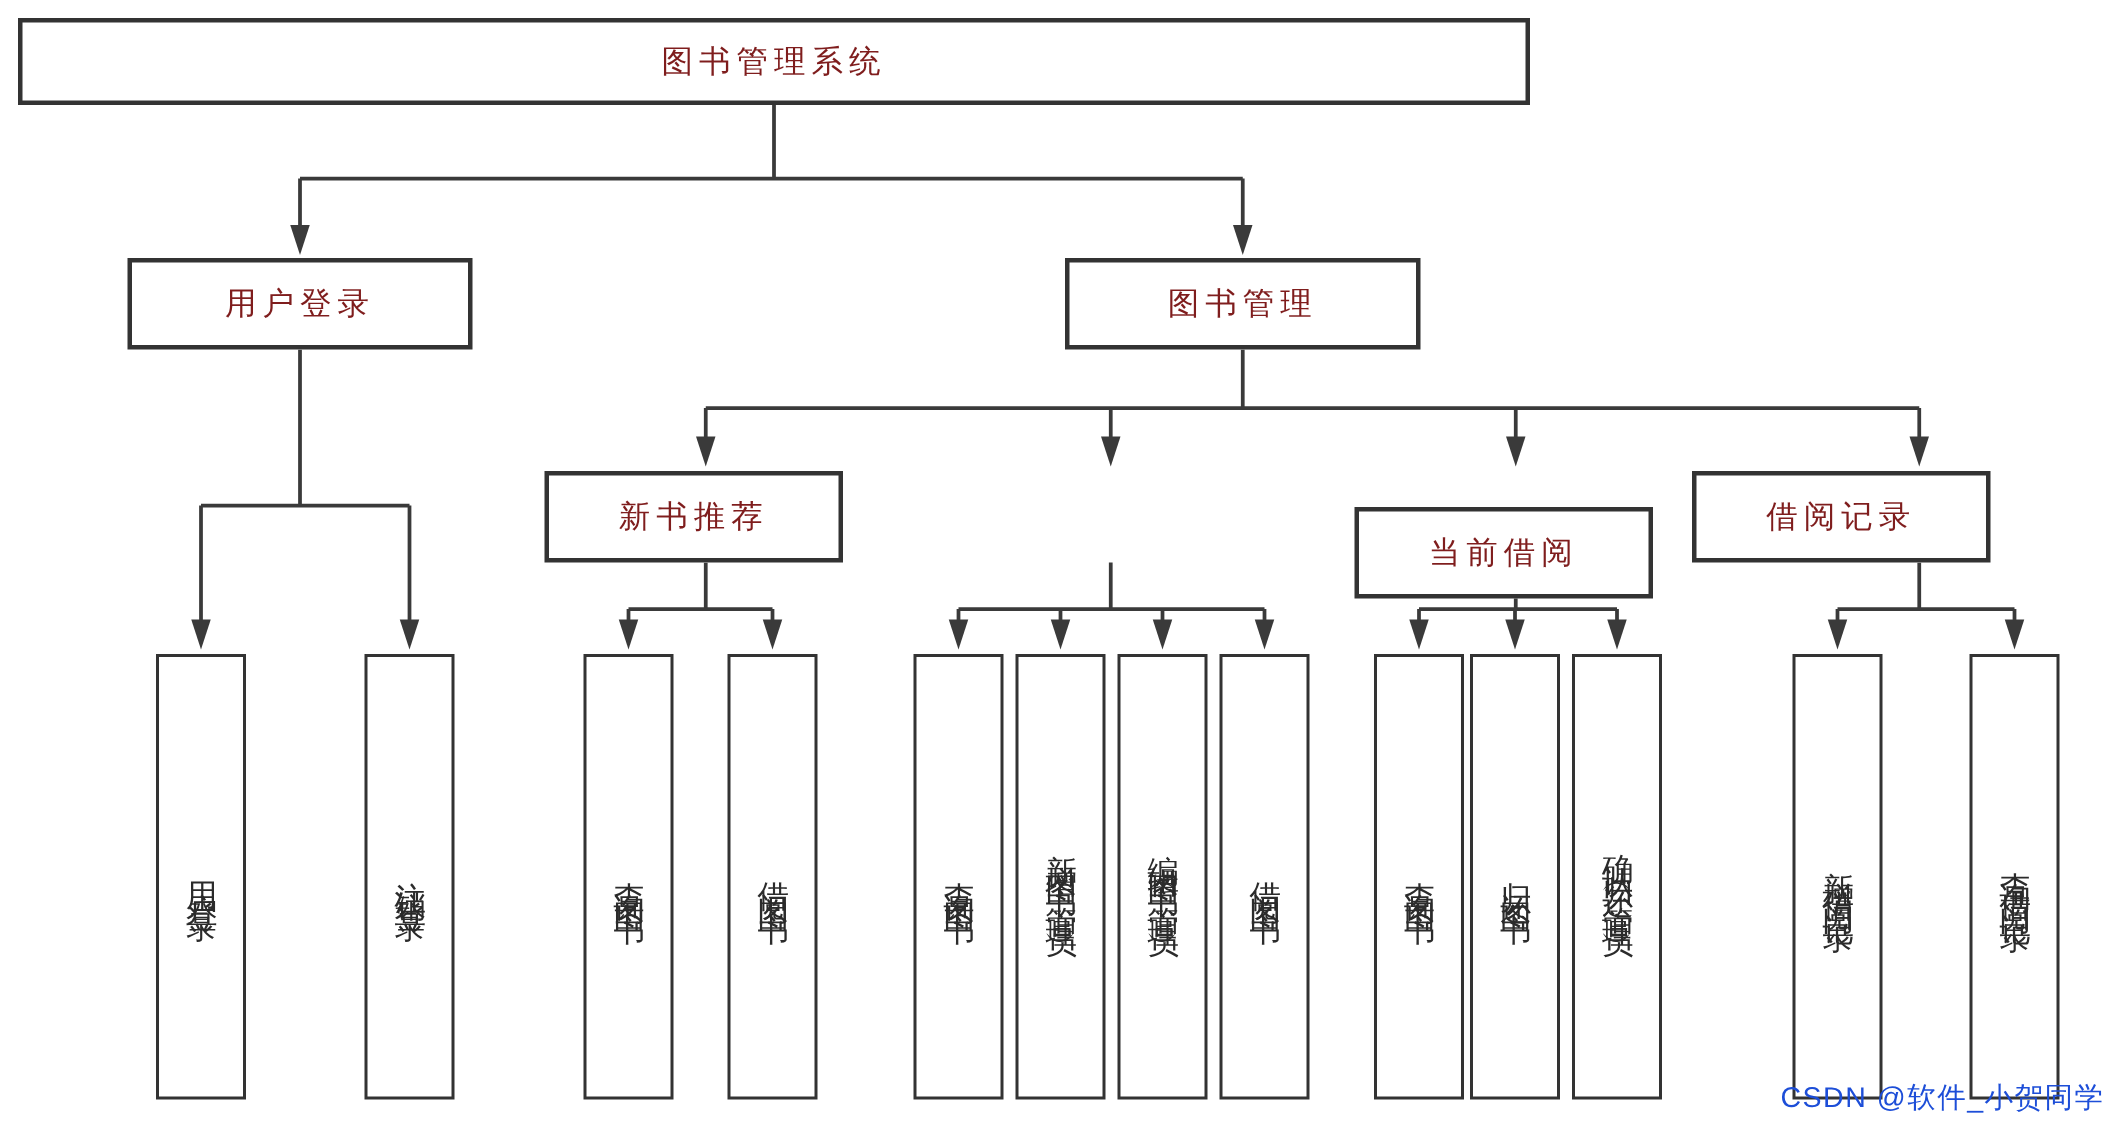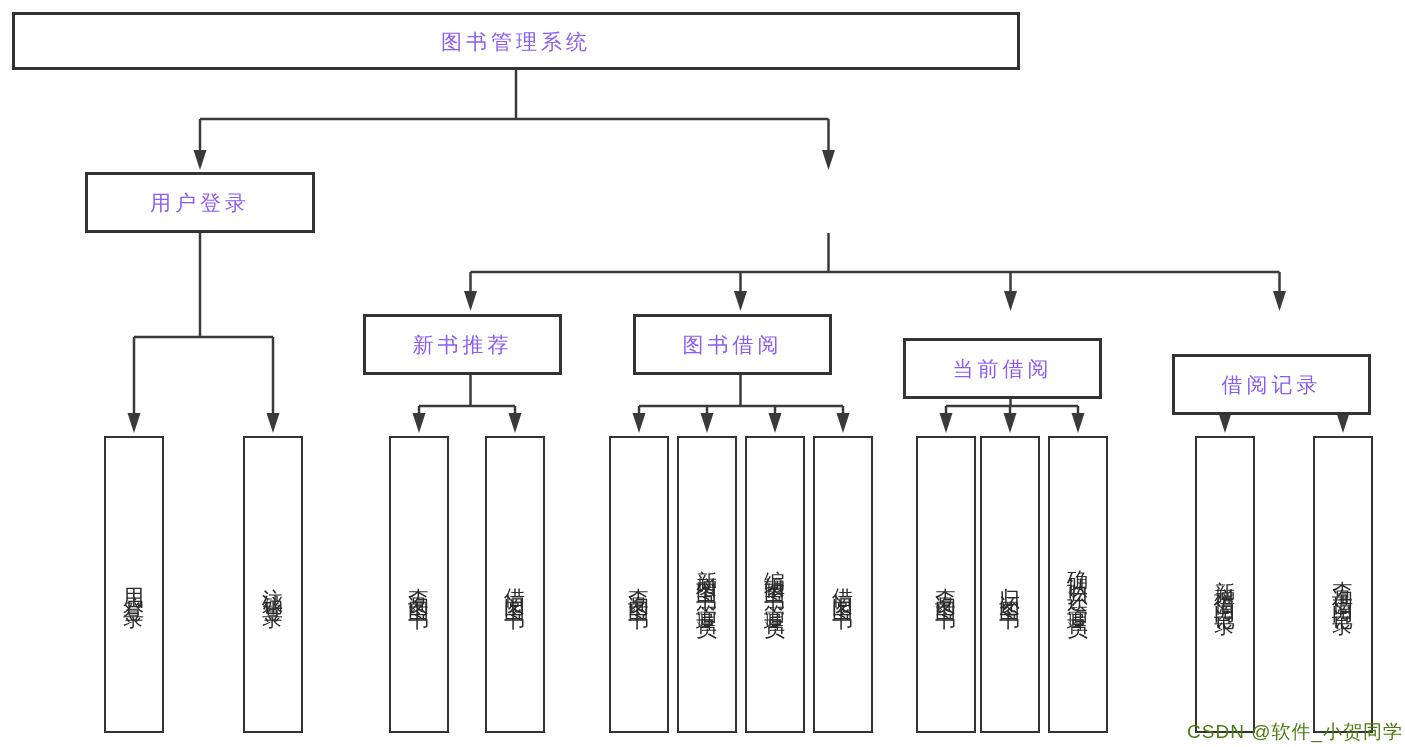--- a/index.html
+++ b/index.html
@@ -25,21 +25,21 @@
     position: absolute;
     box-sizing: border-box;
     background: #ffffff;
     border: 3px solid #333333;
     display: flex;
     align-items: center;
     justify-content: center;
     z-index: 2;
   }
   .node span {
-    color: #8b5cf6;
+    color: #7f1d1d;
     font-size: 21px;
     letter-spacing: 4px;
     line-height: 1;
     white-space: nowrap;
   }
   .root-box    { left: 12px;  top: 12px;  width: 1008px; height: 58px; }
   .branch-box  { top: 172px; height: 61px; }
   .group-box   { top: 314px; height: 61px; width: 199px; }
   .leaf {
     position: absolute;
@@ -62,21 +62,21 @@
     letter-spacing: 7px;
     line-height: 1;
   }
   .watermark {
     position: absolute;
     right: 2px;
     bottom: 2px;
     z-index: 5;
     font-size: 19px;
     letter-spacing: 1px;
-    color: #4d7c0f;
+    color: #1d4ed8;
     white-space: nowrap;
   }
 </style>
 </head>
 <body>
 
 <div class="canvas">
 
   <svg class="connectors" width="1405" height="747" viewBox="0 0 1405 747">
     <g stroke="#3a3a3a" stroke-width="2.5" fill="none">
@@ -121,31 +121,31 @@
     </g>
   </svg>
 
   <div class="node root-box">
     <span>图书管理系统</span>
   </div>
 
   <div class="node branch-box" style="left:85px; width:230px;">
     <span>用户登录</span>
   </div>
+  <div class="node branch-box" style="left:710px; width:237px;">
+    <span>图书管理</span>
+  </div>
 
   <div class="node group-box" style="left:363px;">
     <span>新书推荐</span>
   </div>
-  <div class="node group-box" style="left:633px;">
-    <span>图书借阅</span>
-  </div>
   <div class="node group-box" style="left:903px;margin-top:24px;">
     <span>当前借阅</span>
   </div>
-  <div class="node group-box" style="left:1172px;margin-top:40px;">
+  <div class="node group-box" style="left:1128px;">
     <span>借阅记录</span>
   </div>
 
   <div class="leaf" style="left:104px;">
     <span>用户登录</span>
   </div>
   <div class="leaf" style="left:243px;">
     <span>注销登录</span>
   </div>
 

